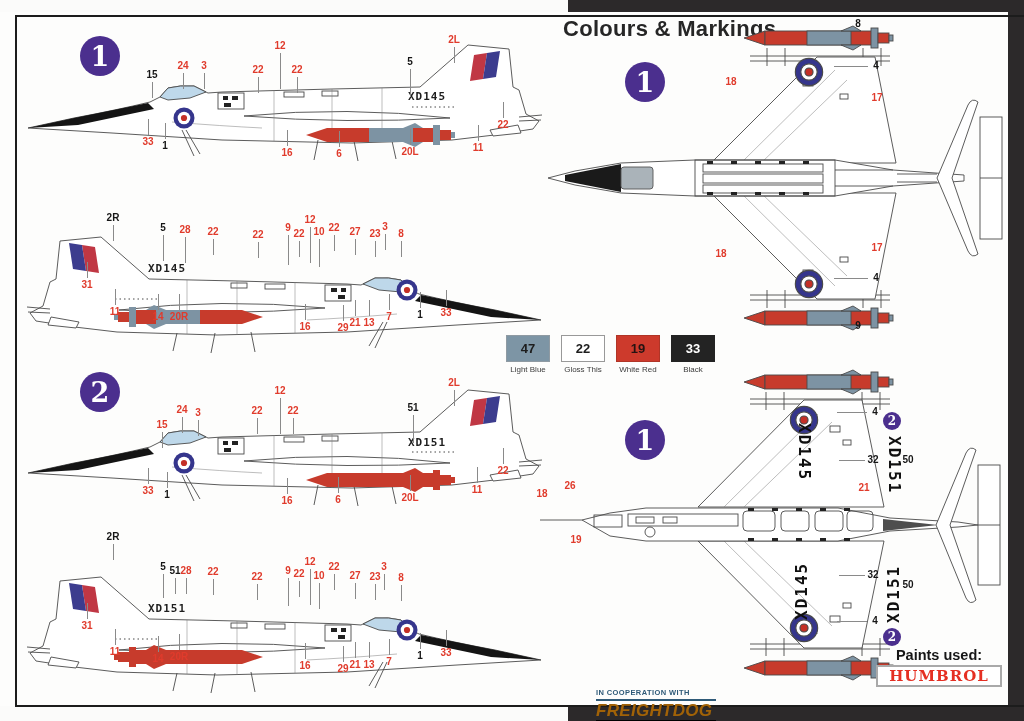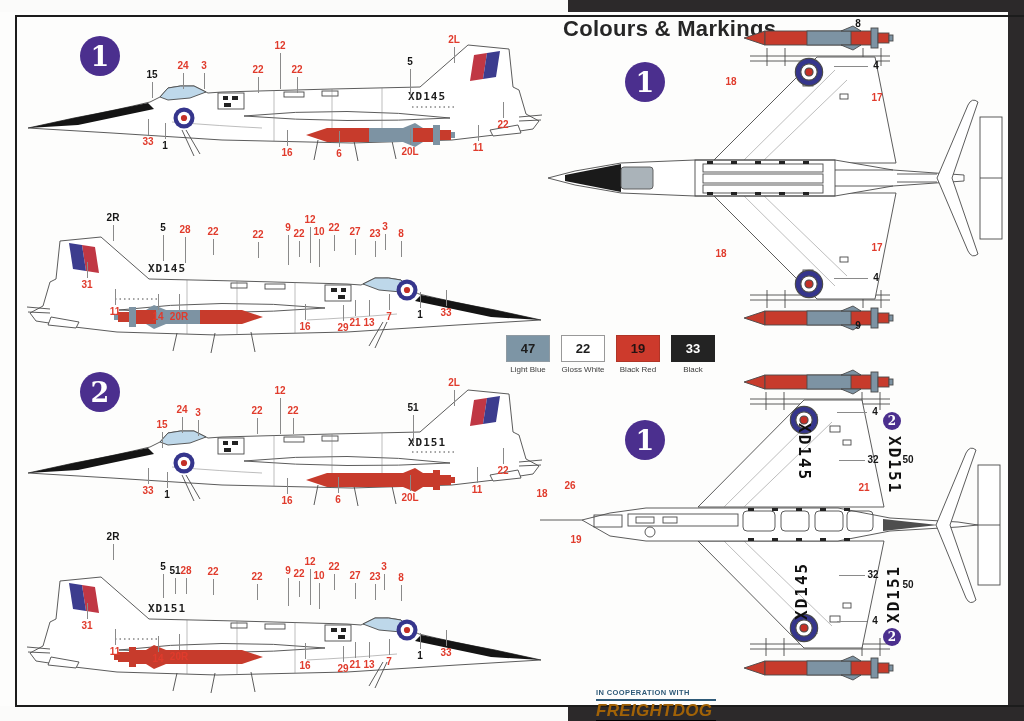--- a/index.html
+++ b/index.html
@@ -212,25 +212,25 @@
       <span class="leader" style="left: 424px; top: 78px; width: 1px; height: 16px;"></span>
     </div>
 
   <div class="swatch-row" id="swatch-row">
       <div class="swatch-item">
         <div class="swatch" style="background: rgb(125, 149, 165); color: rgb(29, 29, 29); border-color: rgb(143, 154, 162);">47</div>
         <div class="swatch-name">Light  Blue</div>
       </div>
       <div class="swatch-item">
         <div class="swatch" style="background: rgb(255, 255, 255); color: rgb(29, 29, 29); border-color: rgb(153, 153, 153);">22</div>
-        <div class="swatch-name">Gloss White</div>
+        <div class="swatch-name">Gloss This</div>
       </div>
       <div class="swatch-item">
         <div class="swatch" style="background: rgb(205, 58, 44); color: rgb(37, 19, 18); border-color: rgb(176, 53, 39);">19</div>
-        <div class="swatch-name">Black Red</div>
+        <div class="swatch-name">White Red</div>
       </div>
       <div class="swatch-item">
         <div class="swatch" style="background: rgb(35, 35, 35); color: rgb(255, 255, 255); border-color: rgb(35, 35, 35);">33</div>
         <div class="swatch-name">Black</div>
       </div>
     </div>
 
   <div class="profile" style="left:22px;top:363px;width:520px;height:135px;">
     <svg width="520" height="135" viewBox="0 0 520 135">
       <use href="#acL"></use>
@@ -448,13 +448,17 @@
       <span class="callout k" style="left: 337px; top: 253px;">4</span>
       <span class="leader" style="left: 299px; top: 253px; width: 30px; height: 1px;"></span>
     </div>
 
   <div class="fd">
     <div class="fd-coop">IN COOPERATION WITH</div>
     <div class="fd-name">FREIGHTDOG</div>
     <div class="fd-models">MODELS</div>
   </div>
 
+  <div class="paints">
+    <div class="paints-label">Paints used:</div>
+    <div class="humbrol">HUMBROL</div>
+  </div>
 </div>
 
 </body></html>

